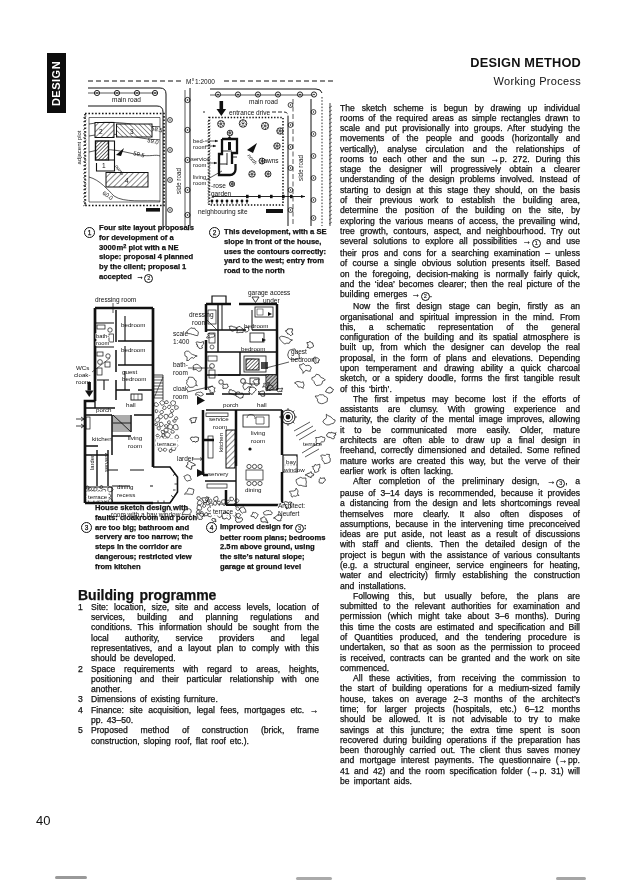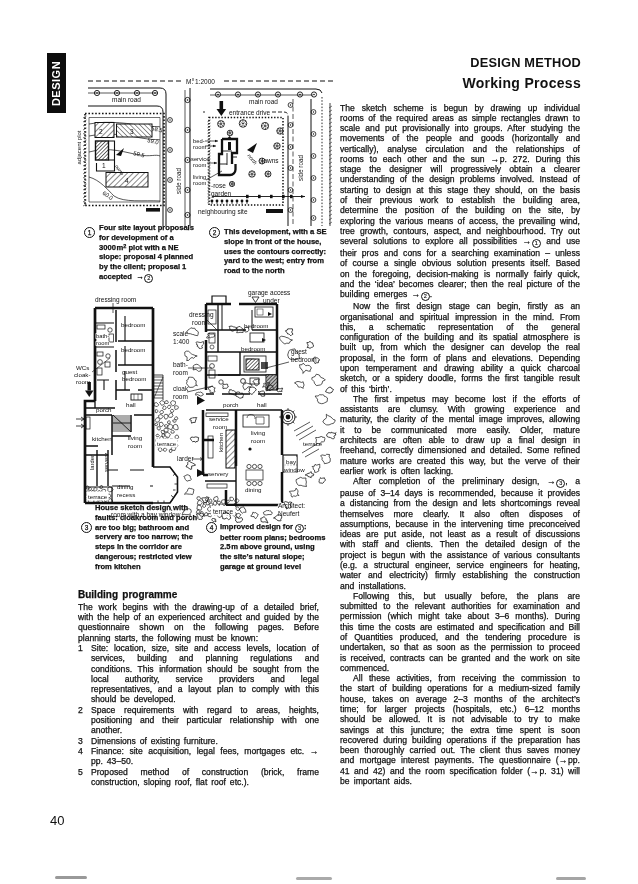--- a/index.html
+++ b/index.html
@@ -1,33 +1,33 @@
 <!DOCTYPE html>
 <html><head><meta charset="utf-8"><style>
 html,body{margin:0;padding:0;}
 body{width:638px;height:884px;position:relative;background:#fff;font-family:"Liberation Sans",sans-serif;color:#111;overflow:hidden;}
 .rcol,.lcol,.cap{-webkit-text-stroke:0.25px #111;}
 .abs{position:absolute;}
 .tab{position:absolute;left:47px;top:53px;width:19px;height:60px;background:#0d0d0d;}
 .tab span{position:absolute;left:-21px;top:21px;width:60px;height:19px;transform:rotate(-90deg);color:#fff;font-weight:bold;font-size:11px;letter-spacing:0.5px;text-align:center;line-height:19px;}
 .h1{position:absolute;right:57px;top:55px;font-size:12.8px;font-weight:bold;letter-spacing:0.2px;}
-.h2{position:absolute;right:57px;top:75px;font-size:14px;font-weight:bold;letter-spacing:0.3px;}
+.h2{position:absolute;right:57px;top:75px;font-size:11px;font-weight:normal;letter-spacing:0.3px;}
 .rcol{position:absolute;left:340px;top:102.5px;width:240px;font-size:8.6px;line-height:10.28px;text-align:justify;word-spacing:1.8px;}
 .rcol p{margin:0;text-indent:13px;}
 .rcol p.first{text-indent:0;}
 .lcol{position:absolute;left:78px;top:589.5px;width:241px;font-size:8.6px;line-height:10.3px;text-align:justify;word-spacing:1.5px;}
-.lcol h3{margin:0 0 2px 0;font-size:10px;font-weight:bold;}
+.lcol h3{margin:0 0 2px 0;font-size:14px;font-weight:bold;}
 .lcol p{margin:0;}
 ol.blist{margin:0;padding:0;list-style:none;}
 ol.blist li{position:relative;padding-left:13px;}
 ol.blist li .n{position:absolute;left:0;}
 .cap{position:absolute;font-size:7.6px;line-height:9.8px;font-weight:bold;text-align:left;}
 .circ{display:inline-block;width:9px;height:9px;border:1px solid #111;border-radius:50%;font-size:6.5px;line-height:9px;text-align:center;font-weight:normal;vertical-align:-1px;text-indent:0;letter-spacing:0;word-spacing:0;}
 .scirc{display:inline-block;width:7px;height:7px;border:0.8px solid #111;border-radius:50%;font-size:5.5px;line-height:7px;text-align:center;vertical-align:-1px;font-weight:normal;text-indent:0;letter-spacing:0;word-spacing:0;-webkit-text-stroke:0.15px #111;}
-.pageno{position:absolute;left:50px;top:812.5px;font-size:13px;}
+.pageno{position:absolute;left:36px;top:812.5px;font-size:13px;}
 </style></head>
 <body>
 
 <div class="tab">
     <span>DESIGN</span>
   </div>
 
 <svg class="abs" style="left:0;top:0" width="638" height="884" viewBox="0 0 638 884">
 <defs>
 <pattern id="hA" width="4" height="4" patternUnits="userSpaceOnUse" patternTransform="rotate(45)">
@@ -851,21 +851,20 @@
 <p class="first">The sketch scheme is begun by drawing up individual rooms of the required areas as simple rectangles drawn to scale and put provisionally into groups. After studying the movements of the people and goods (horizontally and vertically), analyse circulation and the relationships of rooms to each other and the sun → p. 272. During this stage the designer will progressively obtain a clearer understanding of the design problems involved. Instead of starting to design at this stage they should, on the basis of their previous work to establish the building area, determine the position of the building on the site, by exploring the various means of access, the prevailing wind, tree growth, contours, aspect, and neighbourhood. Try out several solutions to explore all possibilities → <span class="scirc">1</span> and use their pros and cons for a searching examination – unless of course a single obvious solution presents itself. Based on the foregoing, decision-making is normally fairly quick, and the ‘idea’ becomes clearer; then the real picture of the building emerges → <span class="scirc">2</span>.</p>
 <p>Now the first design stage can begin, firstly as an organisational and spiritual impression in the mind. From this, a schematic representation of the general configuration of the building and its spatial atmosphere is built up, from which the designer can develop the real proposal, in the form of plans and elevations. Depending upon temperament and drawing ability a quick charcoal sketch, or a spidery doodle, forms the first tangible result of this ‘birth’.</p>
 <p>The first impetus may become lost if the efforts of assistants are clumsy. With growing experience and maturity, the clarity of the mental image improves, allowing it to be communicated more easily. Older, mature architects are often able to draw up a final design in freehand, correctly dimensioned and detailed. Some refined mature works are created this way, but the verve of their earlier work is often lacking.</p>
 <p>After completion of the preliminary design, → <span class="scirc">3</span>, a pause of 3–14 days is recommended, because it provides a distancing from the design and lets shortcomings reveal themselves more clearly. It also often disposes of assumptions, because in the intervening time preconceived ideas are put aside, not least as a result of discussions with staff and clients. Then the detailed design of the project is begun with the assistance of various consultants (e.g. a structural engineer, service engineers for heating, water and electricity) firmly establishing the construction and installations.</p>
 <p>Following this, but usually before, the plans are submitted to the relevant authorities for examination and permission (which might take about 3–6 months). During this time the costs are estimated and specification and Bill of Quantities produced, and the tendering procedure is undertaken, so that as soon as the permission to proceed is received, contracts can be granted and the work on site commenced.</p>
 <p>All these activities, from receiving the commission to the start of building operations for a medium-sized family house, takes on average 2–3 months of the architect’s time; for larger projects (hospitals, etc.) 6–12 months should be allowed. It is not advisable to try to make savings at this juncture; the extra time spent is soon recovered during building operations if the preparation has been thoroughly carried out. The client thus saves money and mortgage interest payments. The questionnaire (→ pp. 41 and 42) and the room specification folder (→ p. 31) will be important aids.</p>
 </div>
 
 <div class="lcol">
 <h3>Building programme</h3>
-<p>The work begins with the drawing-up of a detailed brief, with the help of an experienced architect and guided by the questionnaire shown on the following pages. Before planning starts, the following must be known:</p>
 <ol class="blist">
 <li><span class="n">1</span>Site: location, size, site and access levels, location of services, building and planning regulations and conditions. This information should be sought from the local authority, service providers and legal representatives, and a layout plan to comply with this should be developed.</li>
 <li><span class="n">2</span>Space requirements with regard to areas, heights, positioning and their particular relationship with one another.</li>
 <li><span class="n">3</span>Dimensions of existing furniture.</li>
 <li><span class="n">4</span>Finance: site acquisition, legal fees, mortgages etc. → pp. 43–50.</li>
 <li><span class="n">5</span>Proposed method of construction (brick, frame construction, sloping roof, flat roof etc.).</li>
 </ol>
 </div>
 
 <div class="abs" style="left:55px;top:876px;width:32px;height:3px;background:#999;border-radius:2px"></div>

